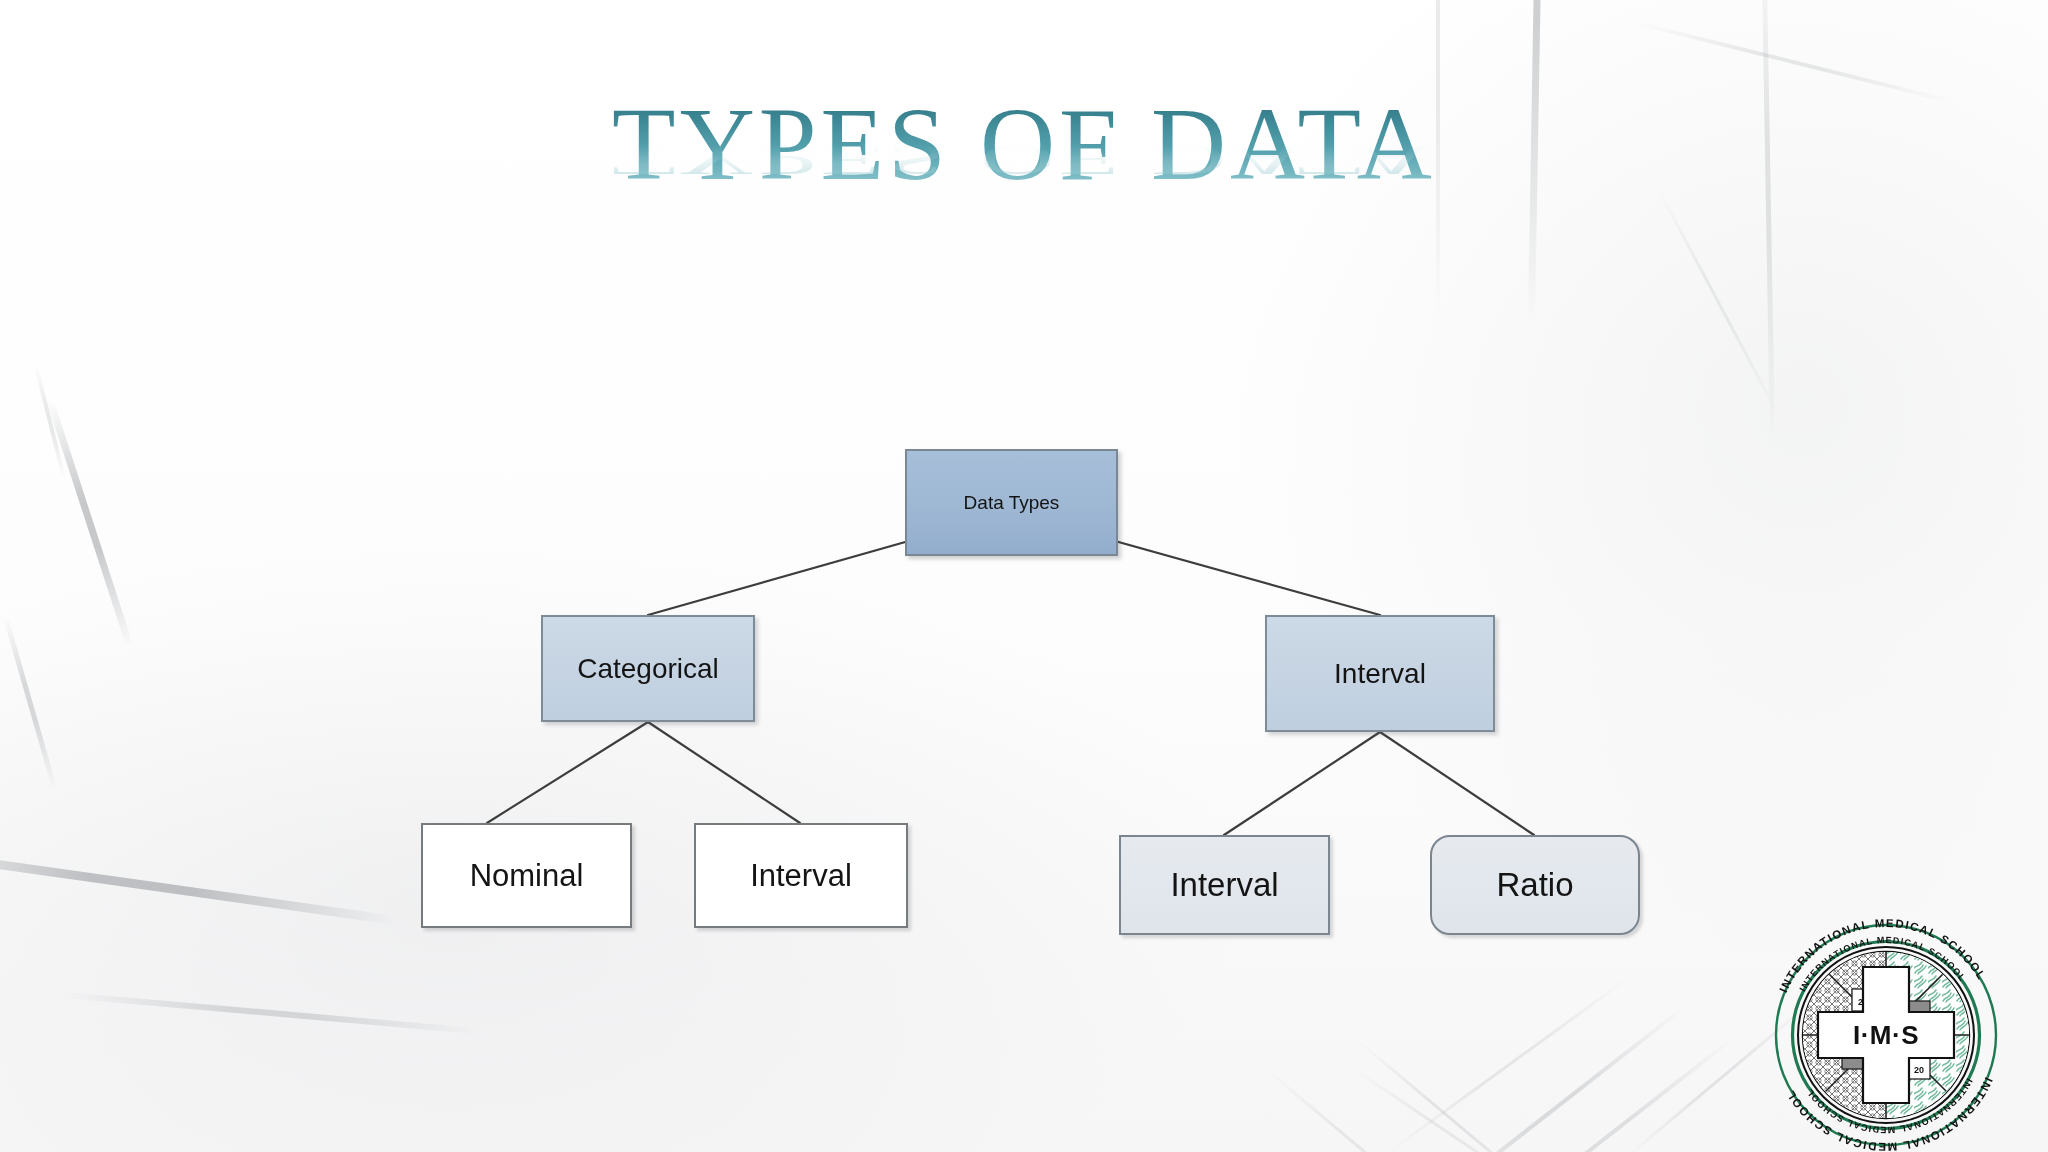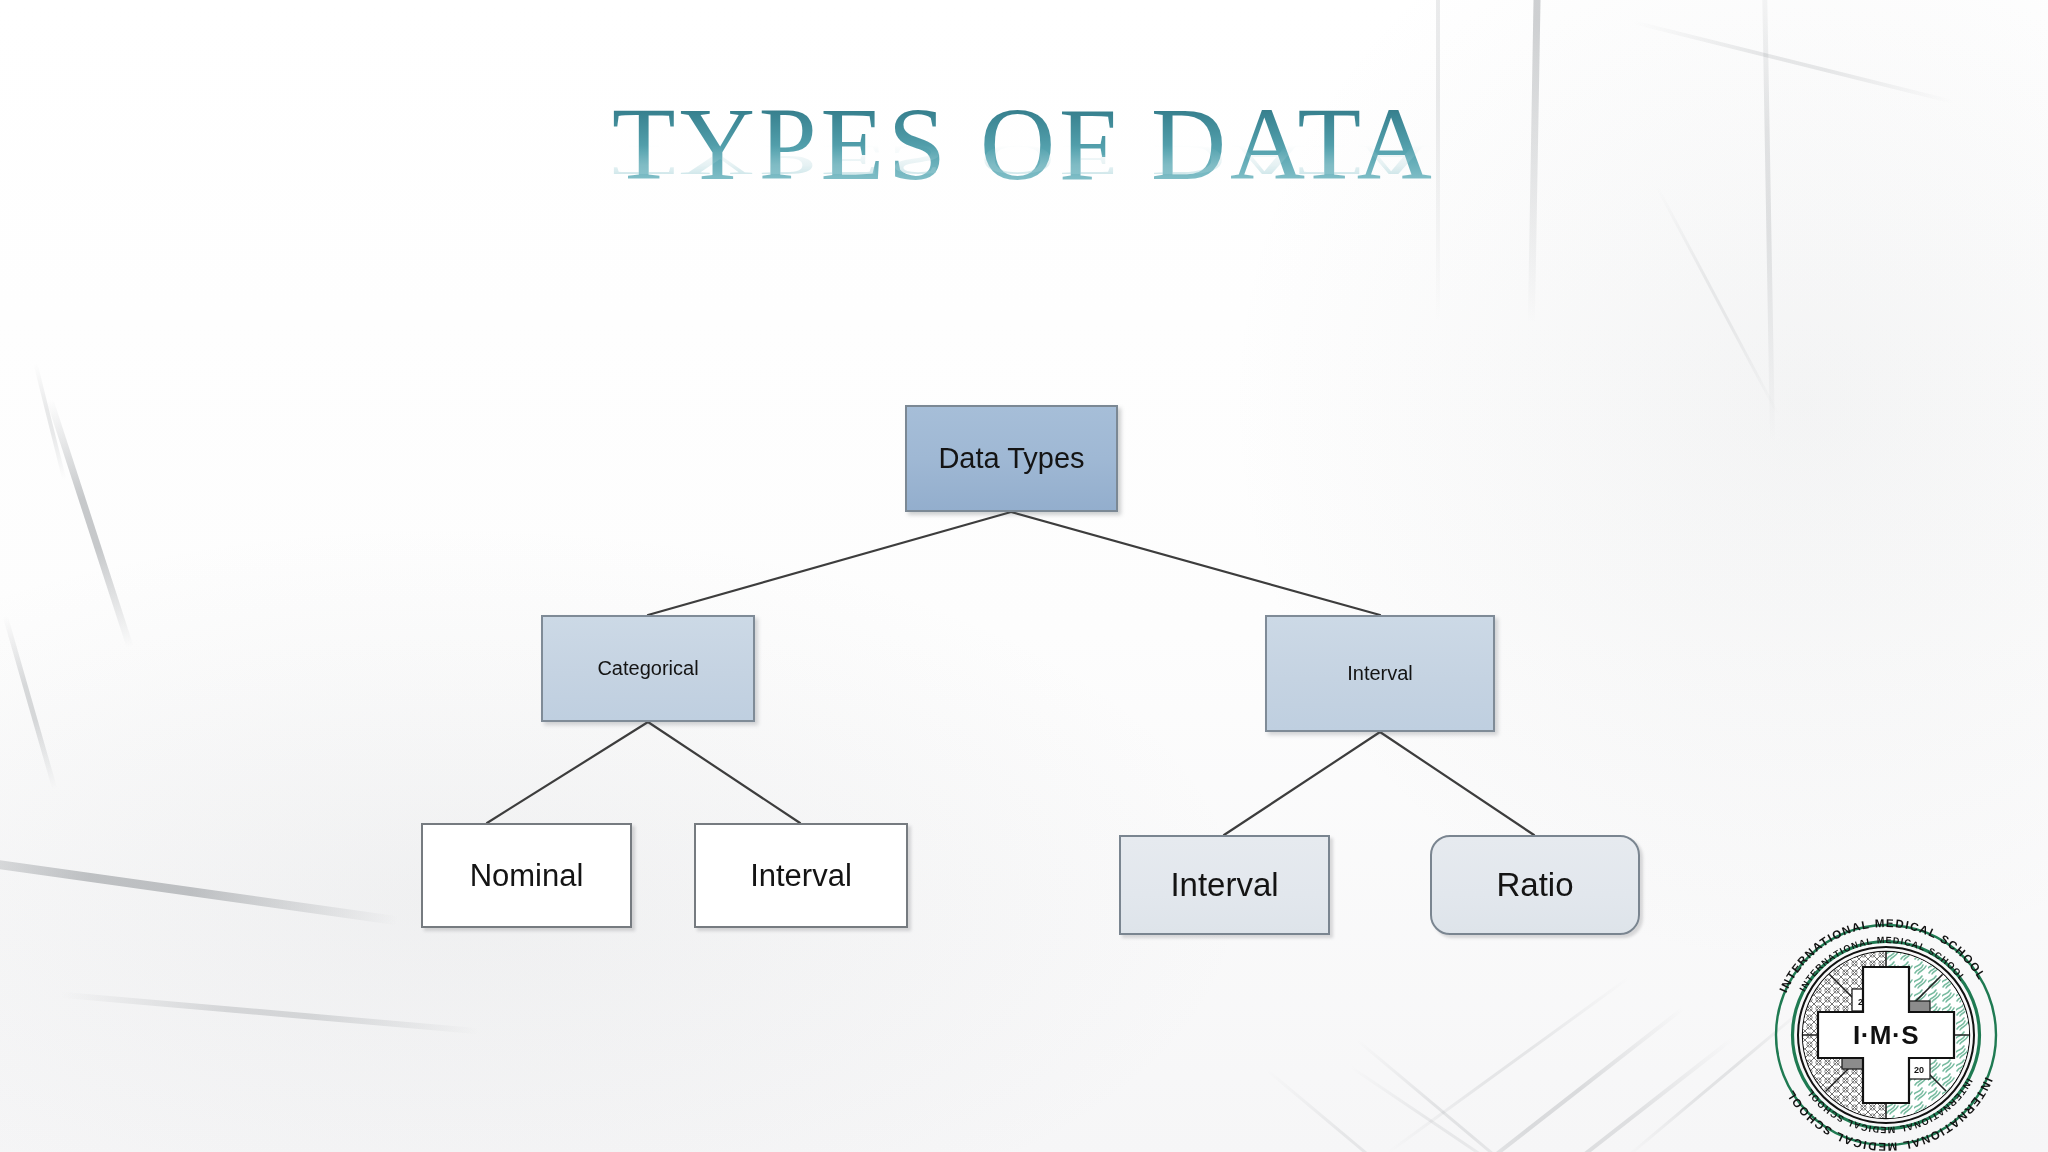--- a/index.html
+++ b/index.html
@@ -124,27 +124,28 @@
     color: #141414;
     text-align: center;
     border-style: solid;
   }
   .node-label { display: block; }
 
   .node.root {
     background: linear-gradient(180deg, #a6bed8 0%, #9fb8d4 50%, #93aecd 100%);
     border: 2px solid #7b8894;
     box-shadow: 3px 3px 4px rgba(80,85,90,0.28);
-    font-size: 29px;
+    font-size: 19px;
+    margin-top: 44px;
   }
   .node.branch {
     background: linear-gradient(180deg, #ccd9e6 0%, #c5d3e2 55%, #bfcfe0 100%);
     border: 2px solid #7f8b97;
     box-shadow: 3px 3px 4px rgba(80,85,90,0.24);
-    font-size: 20px;
+    font-size: 28px;
     text-align: center;
   }
   .node.leaf-white {
     background: #ffffff;
     border: 2px solid #767b80;
     box-shadow: 3px 3px 3px rgba(90,92,95,0.22);
     font-size: 31px;
   }
   .node.leaf-grey {
     background: linear-gradient(180deg, #e6eaef 0%, #e2e7ed 60%, #dee4ea 100%);

